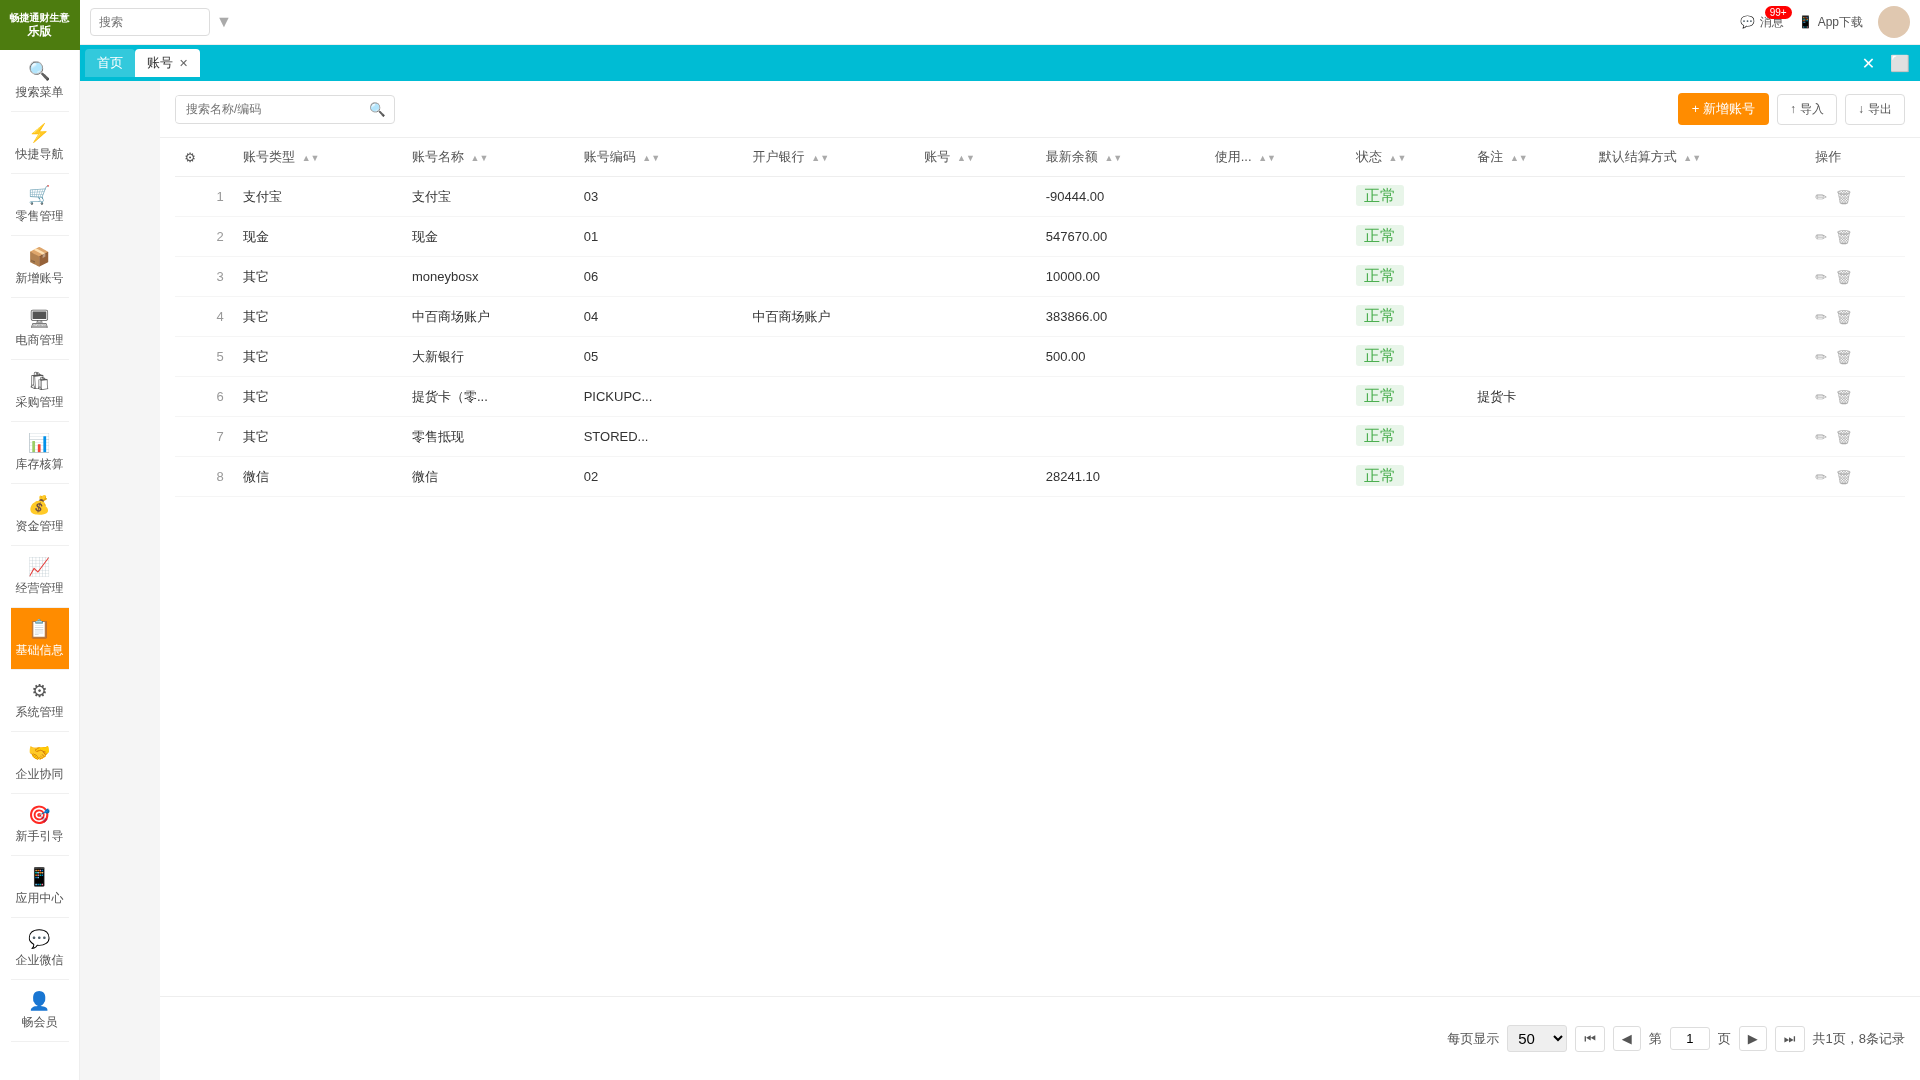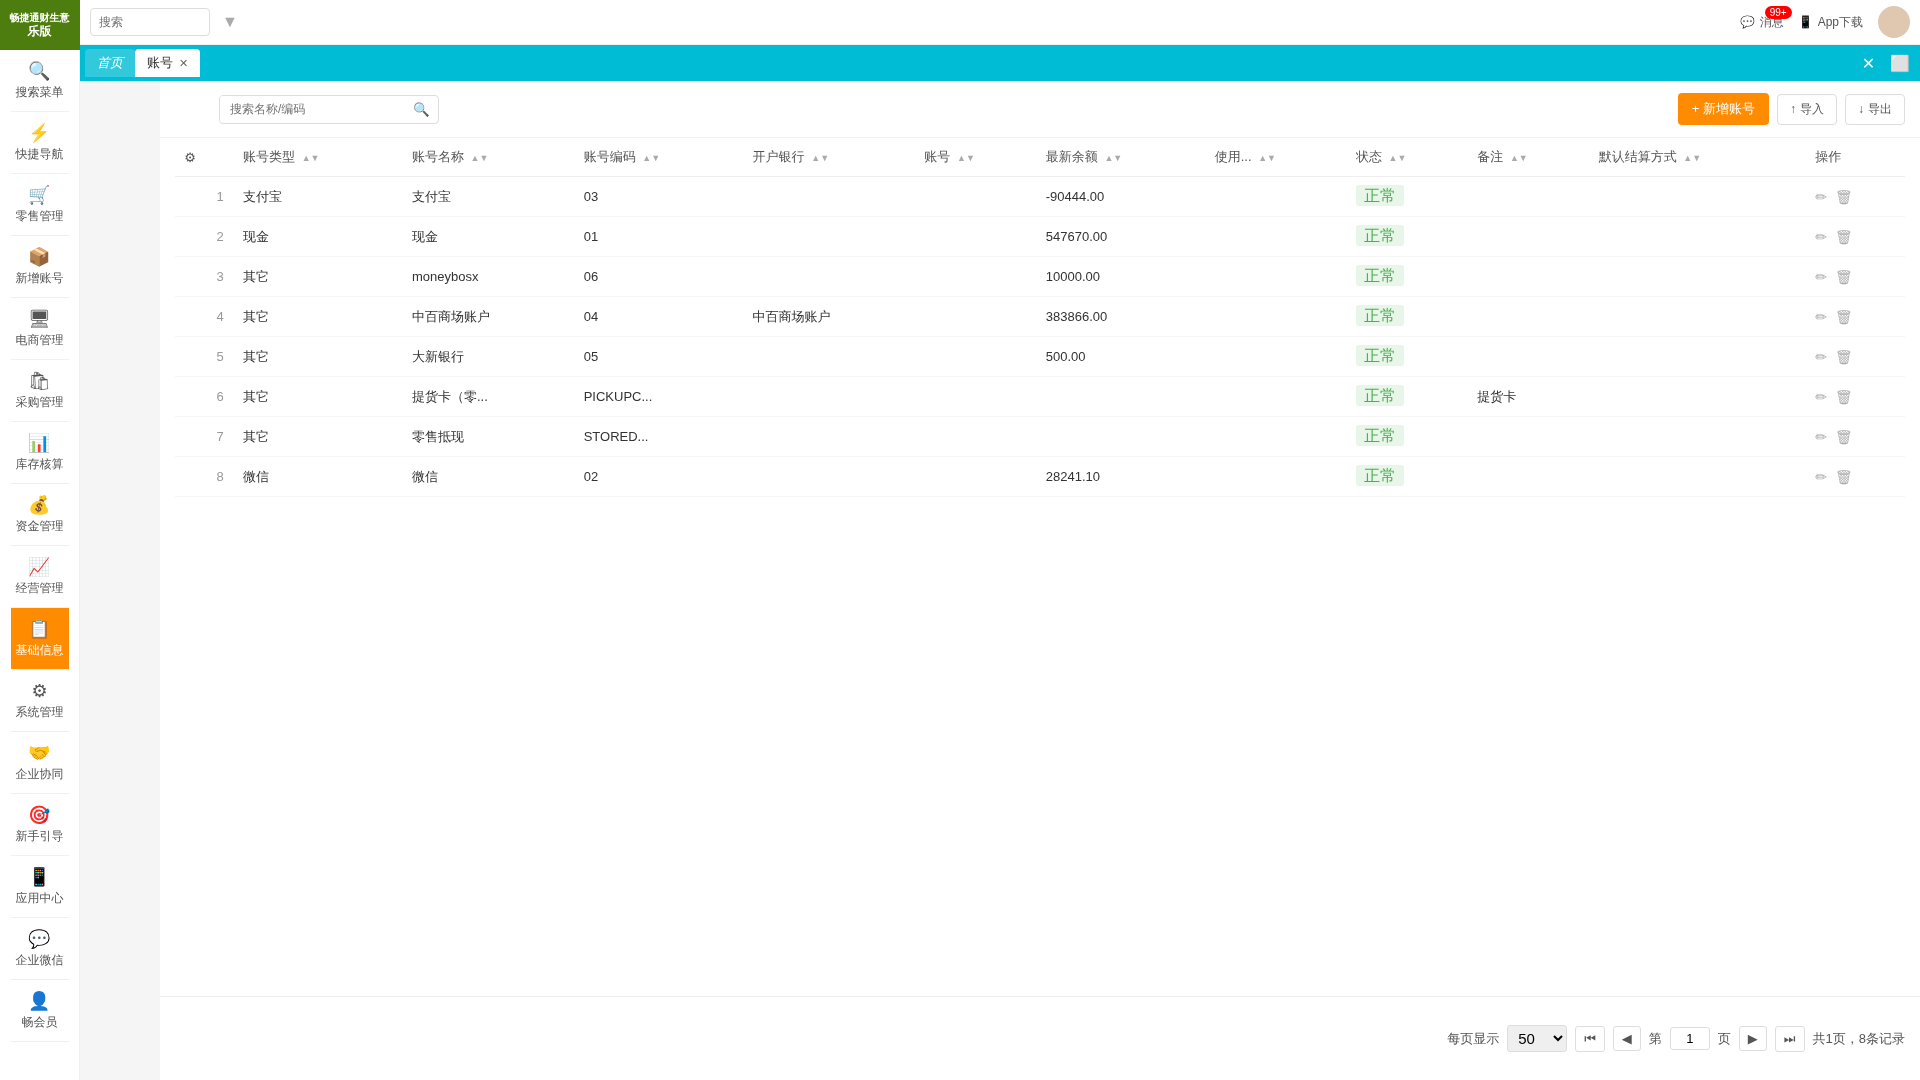--- a/index.html
+++ b/index.html
@@ -53,21 +53,21 @@
       display: flex;
       align-items: center;
       border-bottom: 1px solid #eee;
       z-index: 100;
       padding: 0 10px;
       justify-content: space-between;
     }
     .top-bar-left {
       display: flex;
       align-items: center;
-      gap: 12px;
+      gap: 6px;
     }
     .top-search {
       width: 120px;
       height: 28px;
       border: 1px solid #ddd;
       border-radius: 4px;
       padding: 0 8px;
       font-size: 12px;
       outline: none;
     }
@@ -128,21 +128,21 @@
       height: 28px;
       padding: 0 12px;
       display: flex;
       align-items: center;
       gap: 6px;
       cursor: pointer;
       font-size: 13px;
       border-radius: 4px 4px 0 0;
       color: white;
     }
-    .tab.home { background: rgba(255,255,255,0.2); font-style: italic; }
+    .tab.home { background: rgba(255,255,255,0.2); }
     .tab.active { background: white; color: #333; }
     .tab-close {
       font-size: 11px;
       color: #666;
       cursor: pointer;
     }
     .tab-bar-actions {
       margin-left: auto;
       display: flex;
       align-items: center;
@@ -175,21 +175,20 @@
       padding: 12px 15px;
       border-bottom: 1px solid #eee;
     }
     .search-box {
       display: flex;
       align-items: center;
       border: 1px solid #ddd;
       border-radius: 4px;
       overflow: hidden;
       width: 220px;
-      margin-left: 44px;
     }
     .search-input {
       border: none;
       outline: none;
       padding: 6px 10px;
       font-size: 12px;
       width: 190px;
     }
     .search-btn {
       background: none;

